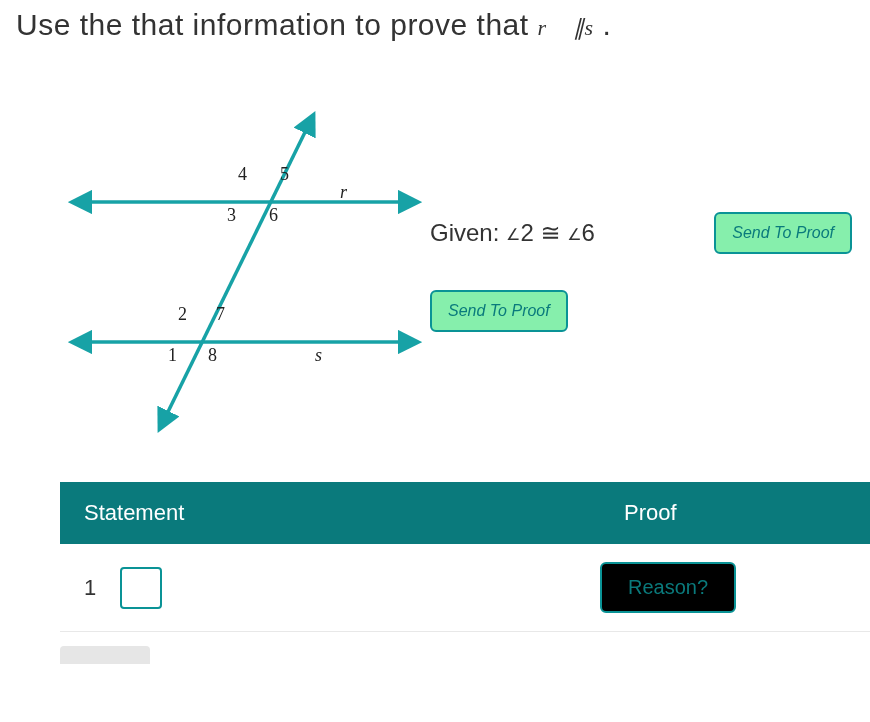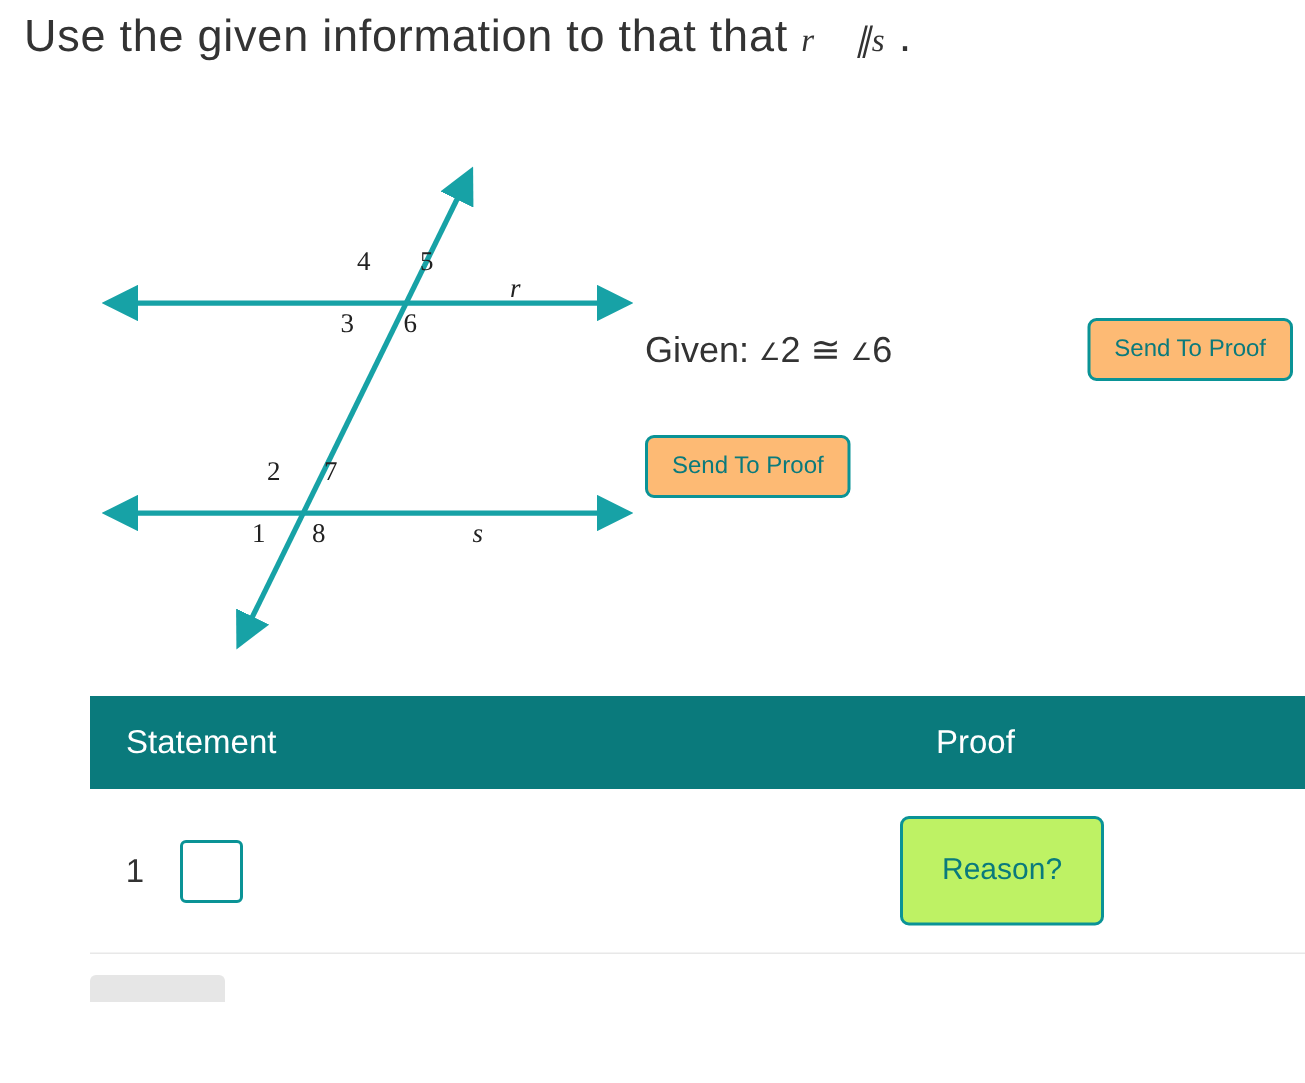--- a/index.html
+++ b/index.html
@@ -32,49 +32,50 @@
   .diagram-wrap {
     width: 430px;
     height: 340px;
     position: relative;
     flex: 0 0 auto;
   }
   .diagram-wrap svg { position: absolute; left: 0; top: 0; }
   .info-col {
     flex: 1 1 auto;
     padding-top: 110px;
-    padding-right: 8px;
+    padding-right: 18px;
   }
   .info-line {
     display: flex;
     align-items: center;
     justify-content: space-between;
     margin-bottom: 36px;
   }
   .info-text {
     font-size: 24px;
     color: #333;
   }
   .info-text .angle { font-size: 16px; vertical-align: 1px; }
   .info-text .mathit {
     font-family: Georgia, 'Times New Roman', serif;
     font-style: italic;
   }
   .btn-outline {
     border: 2px solid #0a9396;
     color: #0a7a7c;
-    background: #fdba74;
+    background: #86efac;
     border-radius: 6px;
     padding: 10px 16px;
     font-size: 16px;
     cursor: pointer;
     white-space: nowrap;
+    font-style: italic;
   }
   .proof-table {
-    margin-top: 22px;
+    margin-top: 40px;
     margin-left: 60px;
     width: 810px;
   }
   .proof-header {
     background: #0a7a7c;
     color: #fff;
     display: flex;
     flex-direction: row;
     font-size: 22px;
   }
@@ -105,23 +106,23 @@
     background: #fff;
     cursor: pointer;
   }
   .reason-cell {
     flex: 1;
     padding: 18px 0;
   }
   .reason-btn {
     border: 2px solid #0a9396;
     color: #0a7a7c;
-    background: #bef264;
+    background: #000000;
     border-radius: 6px;
-    padding: 23px 26px;
+    padding: 12px 26px;
     font-size: 20px;
     cursor: pointer;
   }
   .bottom-stub {
     margin-left: 60px;
     margin-top: 14px;
     width: 90px;
     height: 18px;
     background: #e6e6e6;
     border-radius: 4px 4px 0 0;
@@ -131,21 +132,21 @@
     font-family: Georgia, 'Times New Roman', serif;
     font-size: 18px;
     color: #222;
   }
   .dlabel.it { font-style: italic; }
 </style>
 </head>
 <body>
 
 <div class="prompt">
-  <span>Use the given information to that that </span>
+  <span>Use the that information to prove that </span>
   <span class="mathit">r</span>&nbsp;&nbsp;
   <span class="mathit">∥</span><span class="mathit">s</span>
   <span>.</span>
 </div>
 
 <div class="content-row">
   <div class="diagram-wrap">
     <svg width="430" height="340" viewBox="0 0 430 340">
       <defs>
         <marker id="arrow" viewBox="0 0 10 10" refX="5" refY="5" markerWidth="7" markerHeight="7" orient="auto-start-reverse">

